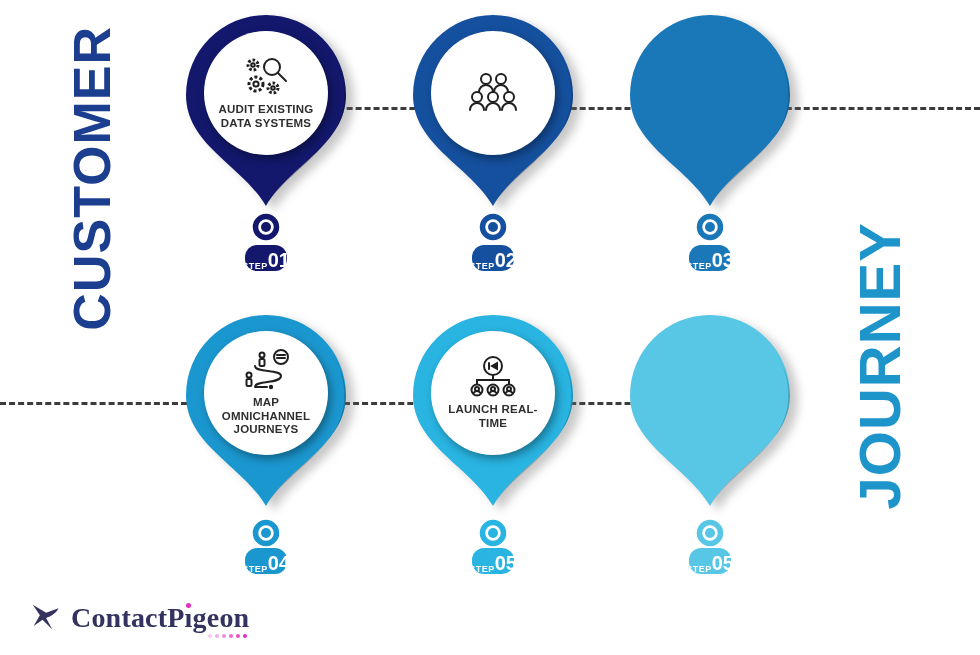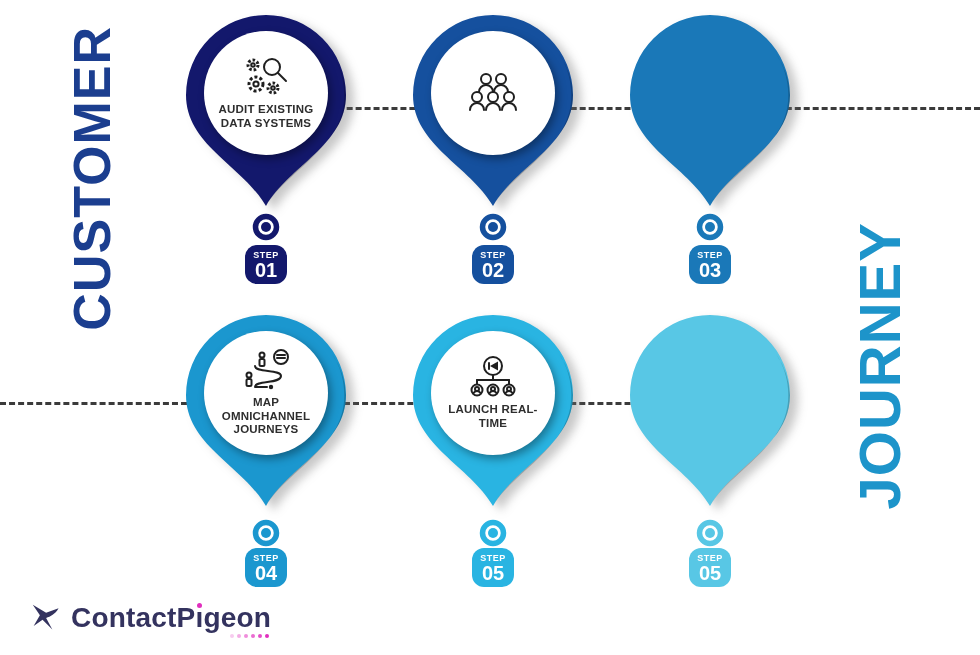--- a/index.html
+++ b/index.html
@@ -63,31 +63,31 @@
 
   
   .bullseye { position: absolute; width: 32px; height: 32px; z-index: 2; }
   .bullseye .ring { fill: #ffffff; stroke: var(--c); stroke-width: 5.5; }
   .bullseye .dot  { fill: var(--c); }
   .bullseye.x1 { left: 250px; } .bullseye.x2 { left: 477px; } .bullseye.x3 { left: 694px; }
   .bullseye.r1 { top: 211px; }  .bullseye.r2 { top: 517px; }
 
   
   .badge {
-    position: absolute; width: 42px; height: 39px; border-radius: 12px;
+    position: absolute; width: 42px; height: 26px; border-radius: 12px;
     background: var(--c); color: #ffffff; z-index: 2;
-    display: flex; flex-direction: column; align-items: center; justify-content: center;
+    display: flex; align-items: flex-end; justify-content: center;
   }
   .badge-step { font-size: 9px;  font-weight: 700; letter-spacing: 0.5px; line-height: 1; margin-top: 2px; }
   .badge-num  { font-size: 20px; font-weight: 700; line-height: 1.05; }
   .badge.x1 { left: 245px; } .badge.x2 { left: 472px; } .badge.x3 { left: 689px; }
   .badge.r1 { top: 245px; }  .badge.r2 { top: 548px; }
 
   
-  #logo { position: absolute; left: 30px; top: 602px; display: flex; align-items: center; gap: 7px; z-index: 2; }
+  #logo { position: absolute; left: 30px; top: 602px; display: flex; align-items: center; gap: 7px; z-index: 2; font-family: Liberation Serif, serif; }
   #logo-bird { width: 34px; height: 32px; }
   #logo-bird path { fill: #34335f; }
   #logo-text { font-size: 28px; font-weight: 700; color: #34335f; letter-spacing: 0.2px; position: relative; }
   .logo-i { position: relative; display: inline-block; }
   .i-dot { position: absolute; left: 1px; top: 1px; width: 5px; height: 5px; border-radius: 50%; background: #e12fbe; }
   .logo-dots { position: absolute; right: 2px; bottom: -4px; display: flex; gap: 3px; }
   .logo-dots span { width: 4px; height: 4px; border-radius: 50%; background: #e12fbe; display: inline-block; }
   .logo-dots span:nth-child(1){opacity:.25} .logo-dots span:nth-child(2){opacity:.4}
   .logo-dots span:nth-child(3){opacity:.55} .logo-dots span:nth-child(4){opacity:.7}
   .logo-dots span:nth-child(5){opacity:.85} .logo-dots span:nth-child(6){opacity:1}

